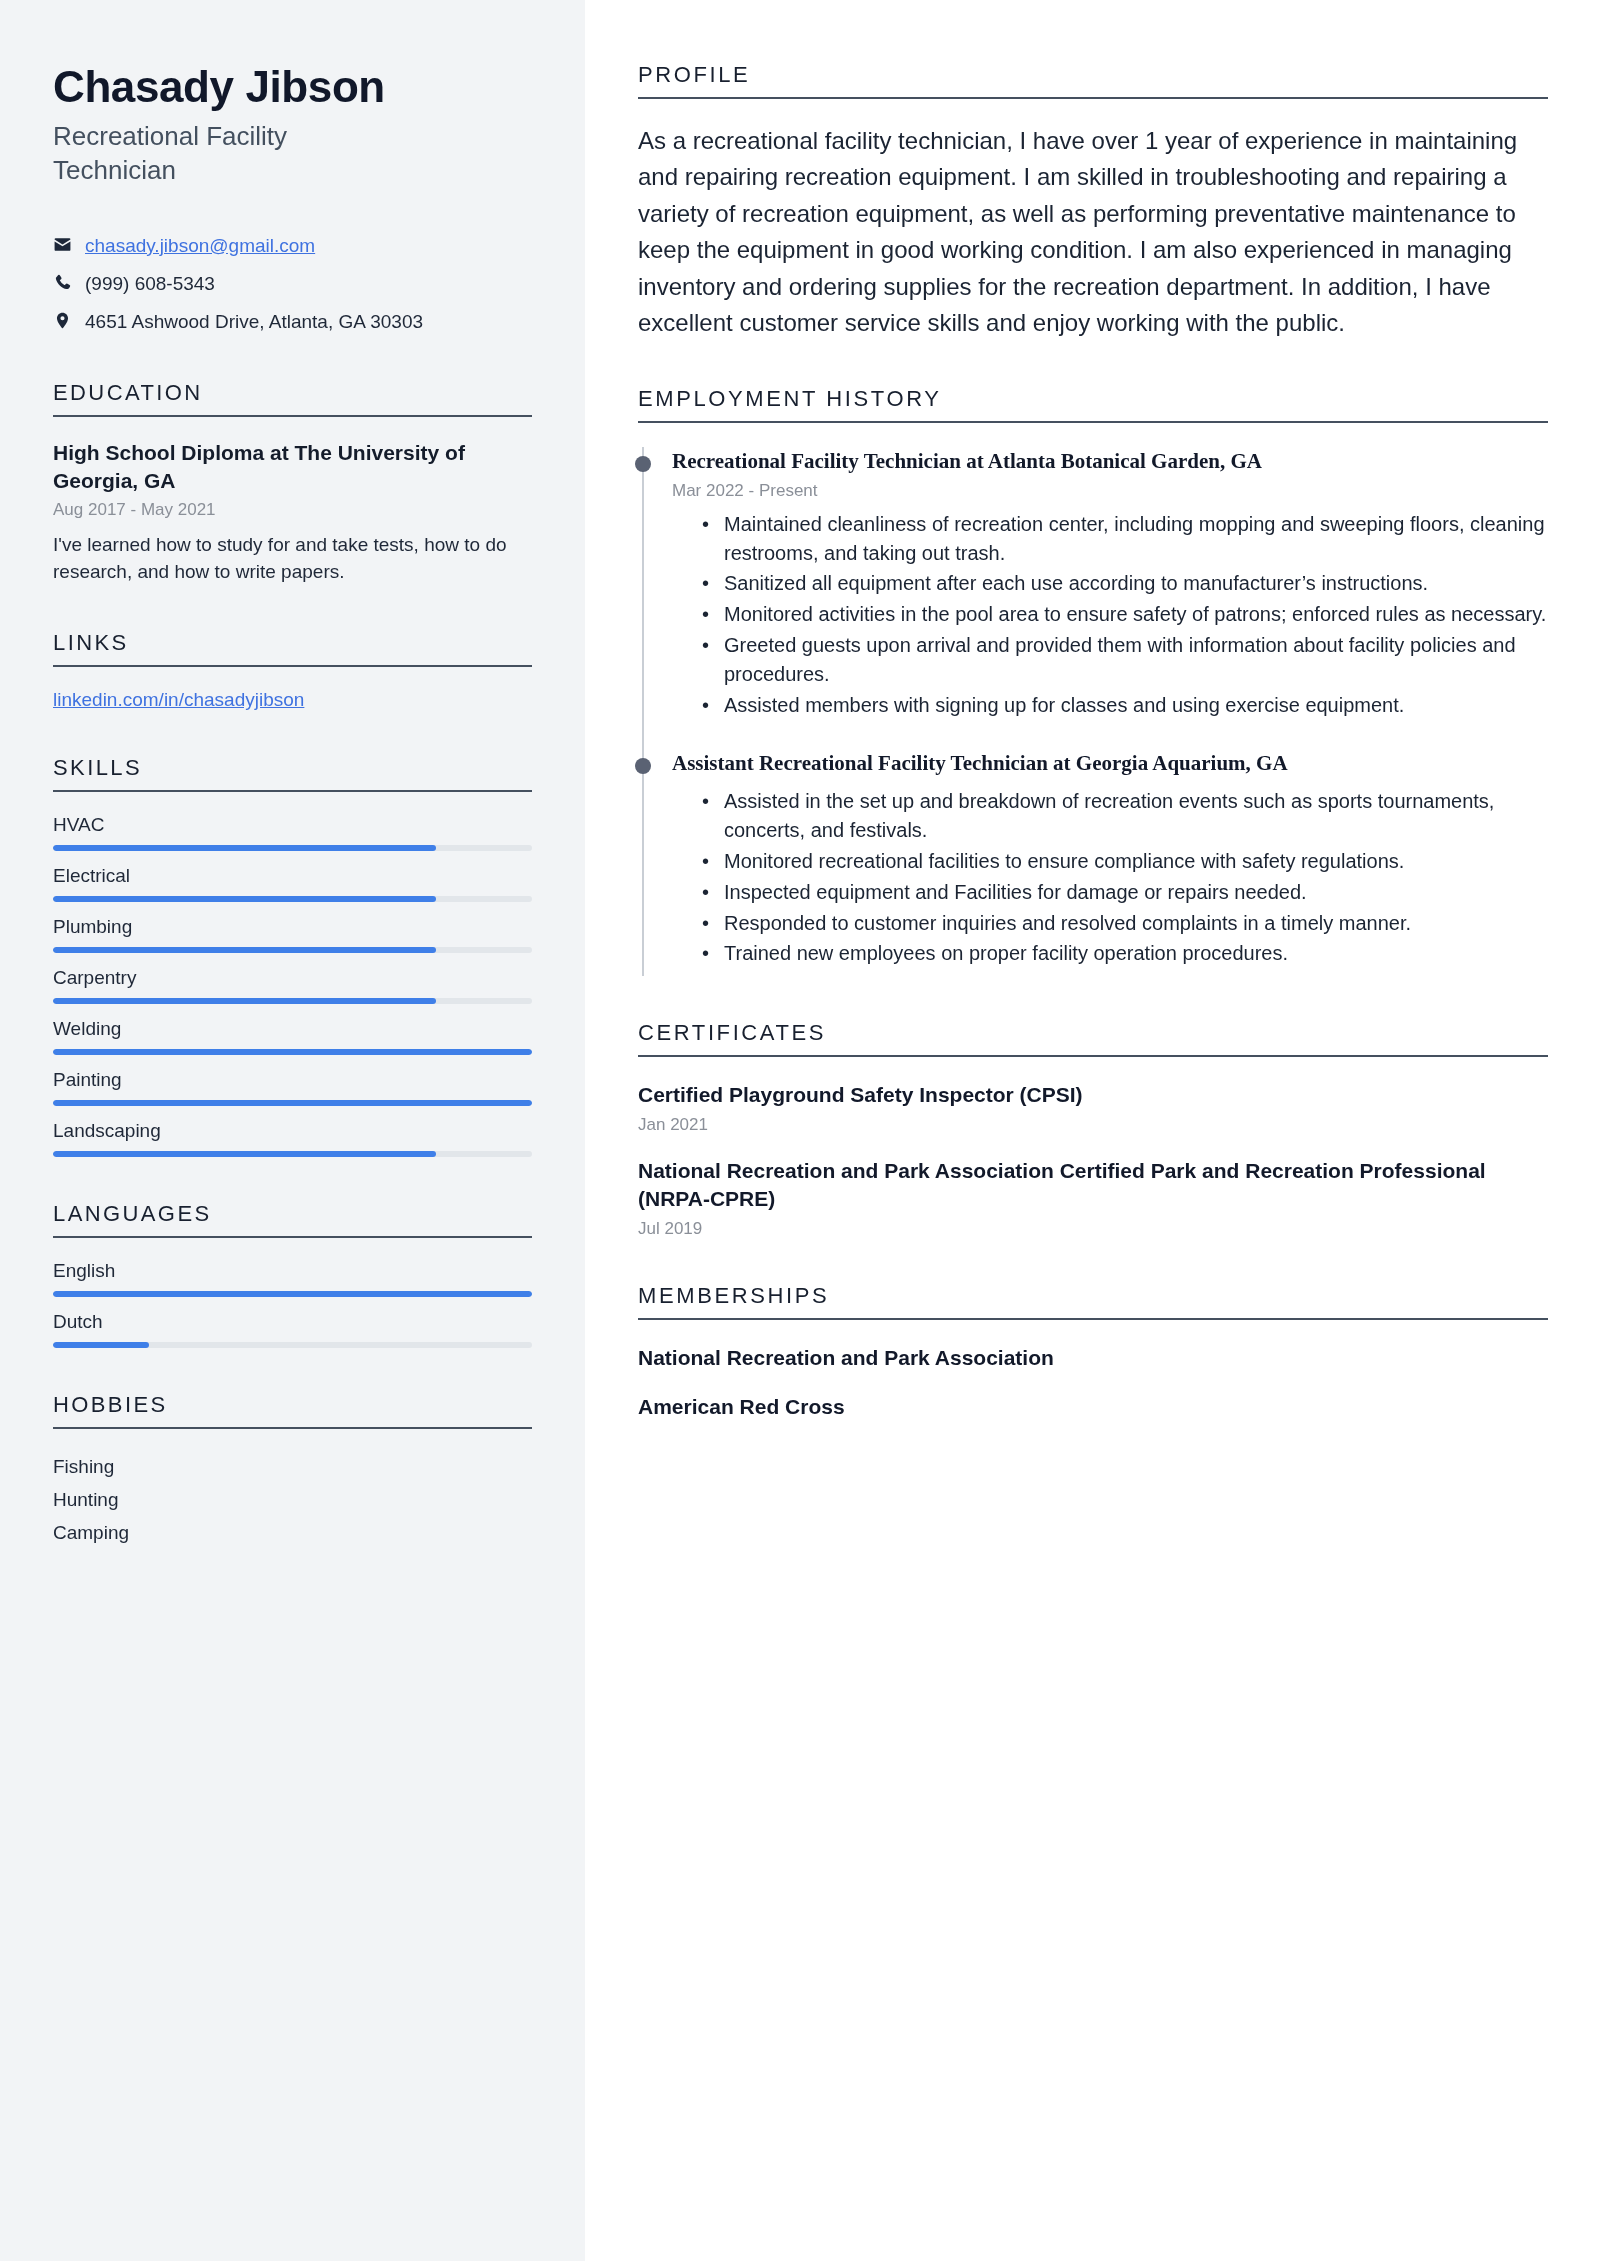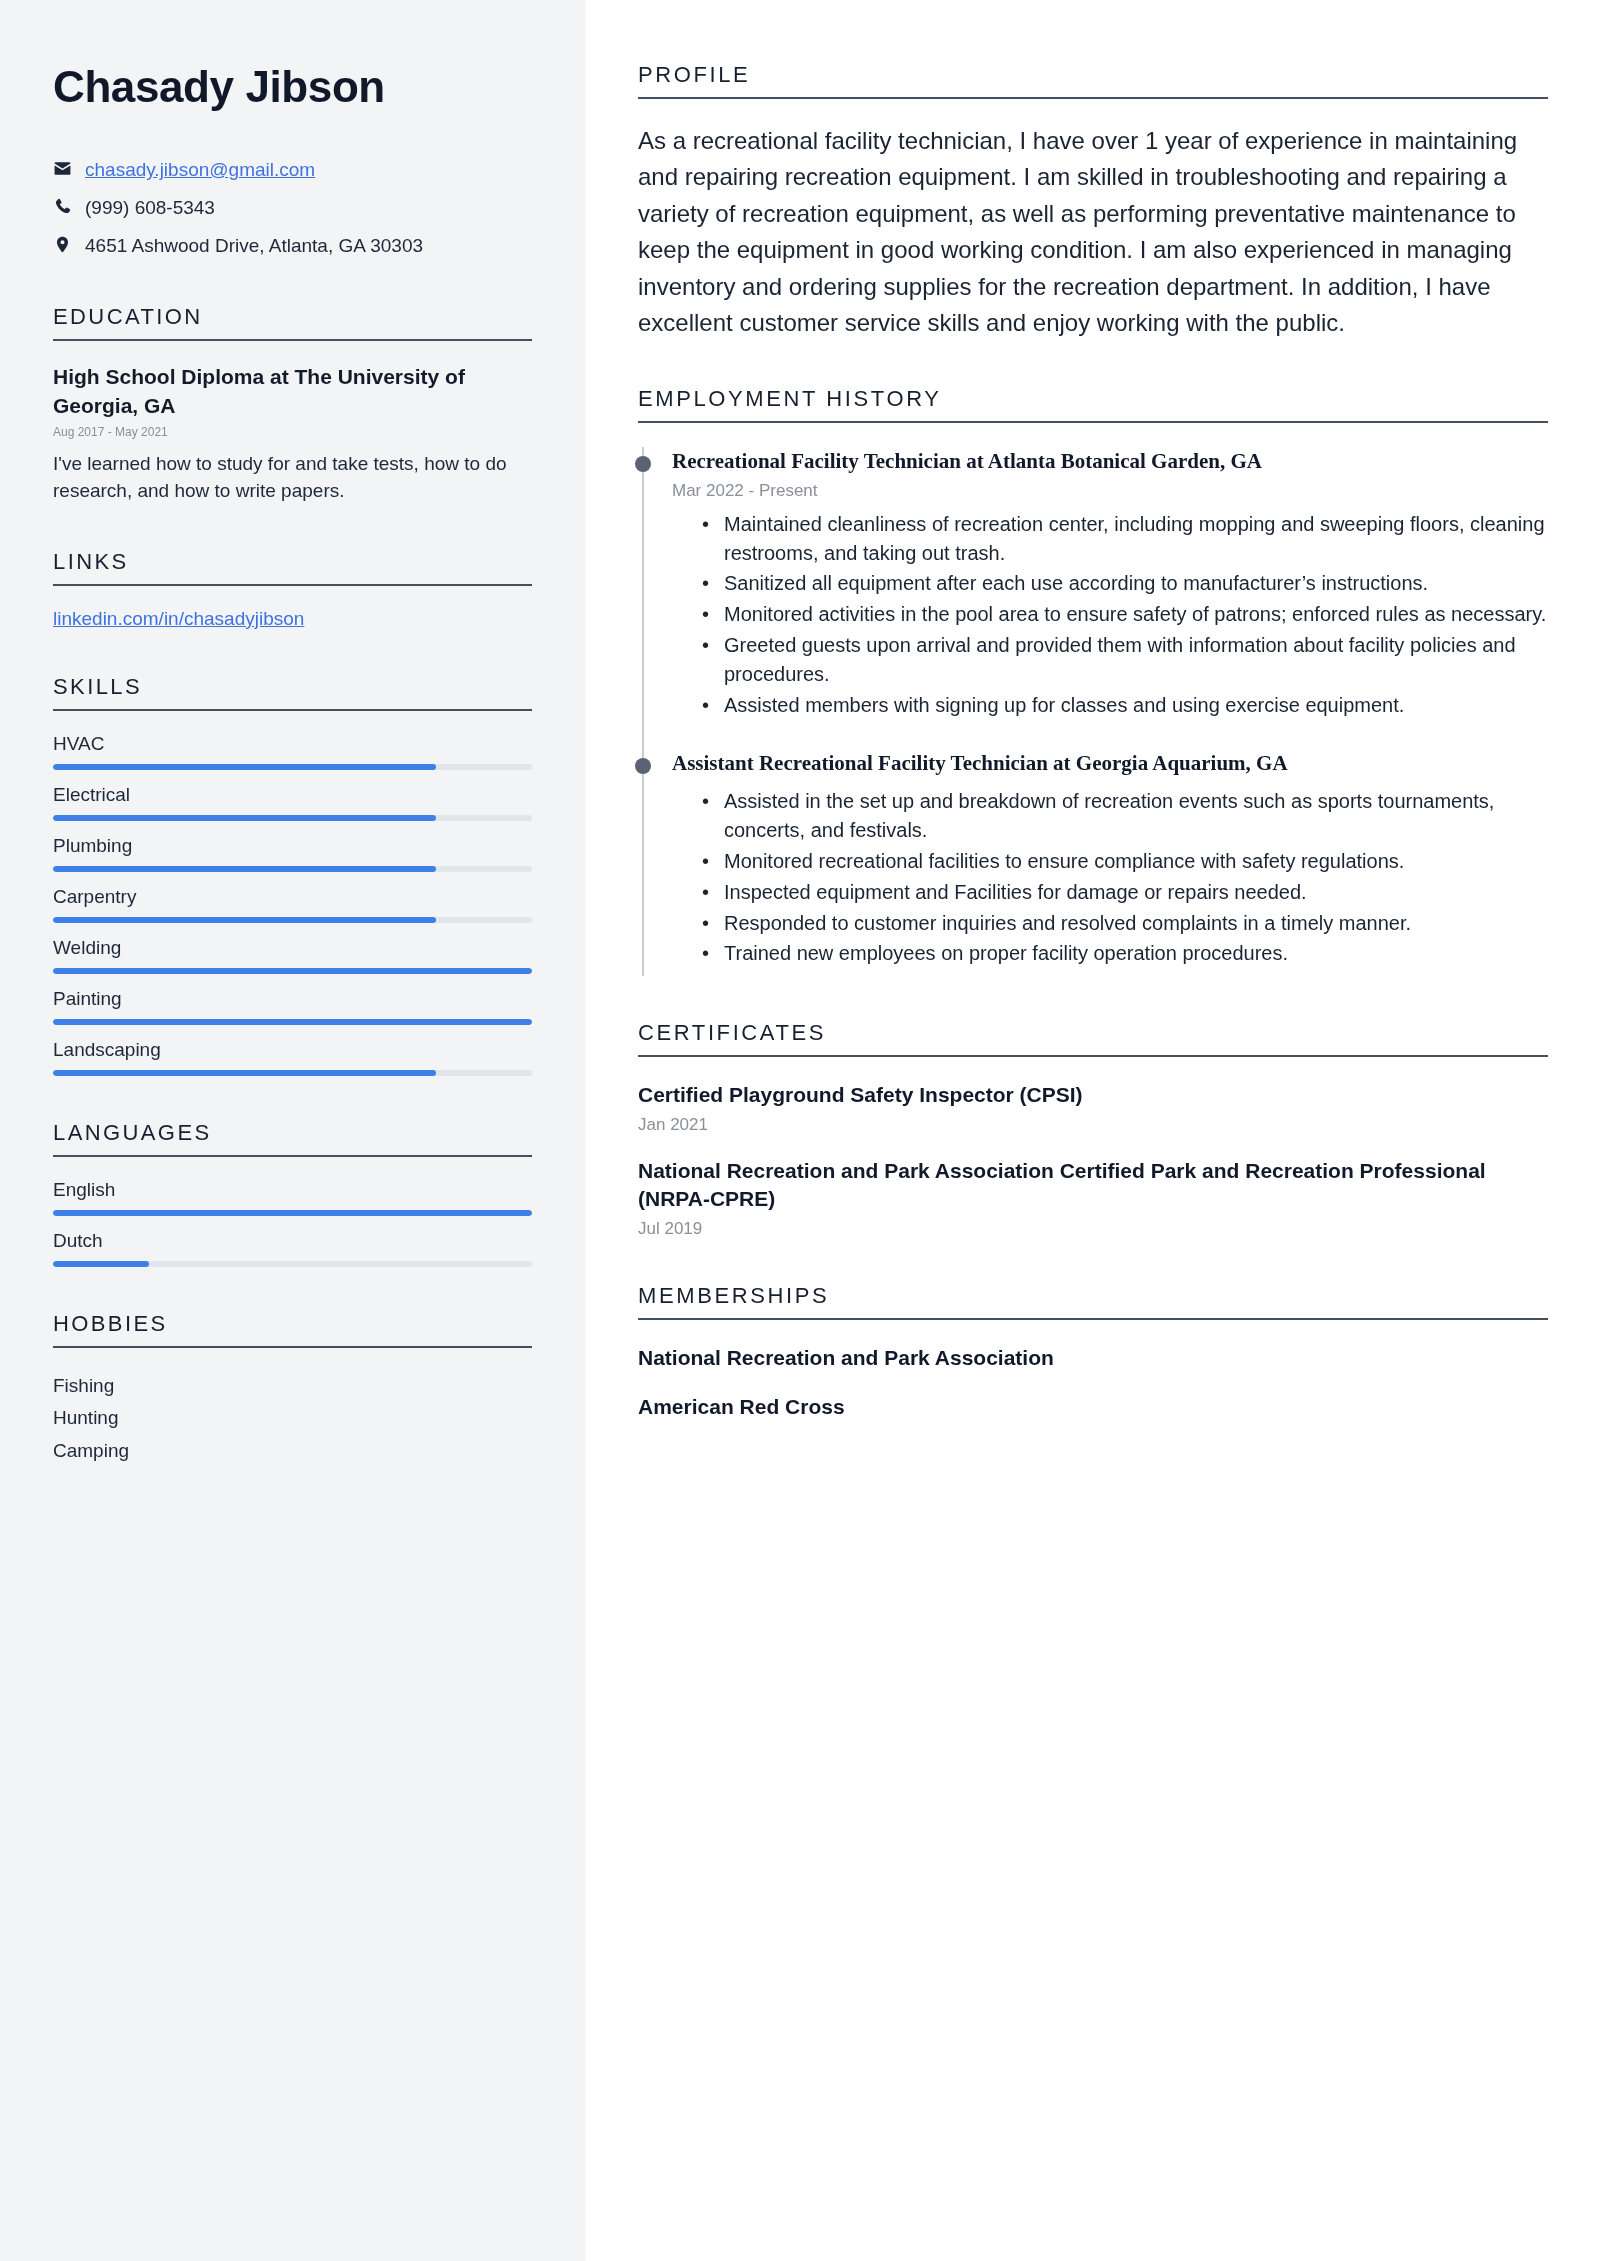--- a/index.html
+++ b/index.html
@@ -88,21 +88,21 @@
     margin-bottom: 22px;
   }
 
   .edu-title {
     font-size: 21px;
     font-weight: 700;
     color: #141c2b;
     line-height: 1.35;
   }
   .edu-date {
-    font-size: 12px;
+    font-size: 17px;
     color: #8a8f98;
     margin-top: 5px;
   }
   .edu-desc {
     font-size: 19px;
     color: #1f2838;
     line-height: 1.42;
     margin-top: 12px;
   }
 
@@ -233,20 +233,21 @@
   }
 </style>
 </head>
 <body>
 
 <div class="page">
 
   <aside class="sidebar">
 
     <h1 class="name">Chasady Jibson</h1>
+    <div class="job-title">Recreational Facility Technician</div>
 
     <div class="contact">
 
       <div class="contact-row">
         <span class="contact-icon">
           <svg width="19" height="19" viewBox="0 0 24 24" fill="currentColor" aria-hidden="true">
             <path d="M2 5.5A1.5 1.5 0 0 1 3.5 4h17A1.5 1.5 0 0 1 22 5.5v.3l-10 6.1L2 5.8v-.3z"></path>
             <path d="M2 8.2v10.3A1.5 1.5 0 0 0 3.5 20h17a1.5 1.5 0 0 0 1.5-1.5V8.2l-9.5 5.8a1 1 0 0 1-1 0L2 8.2z"></path>
           </svg>
         </span>

